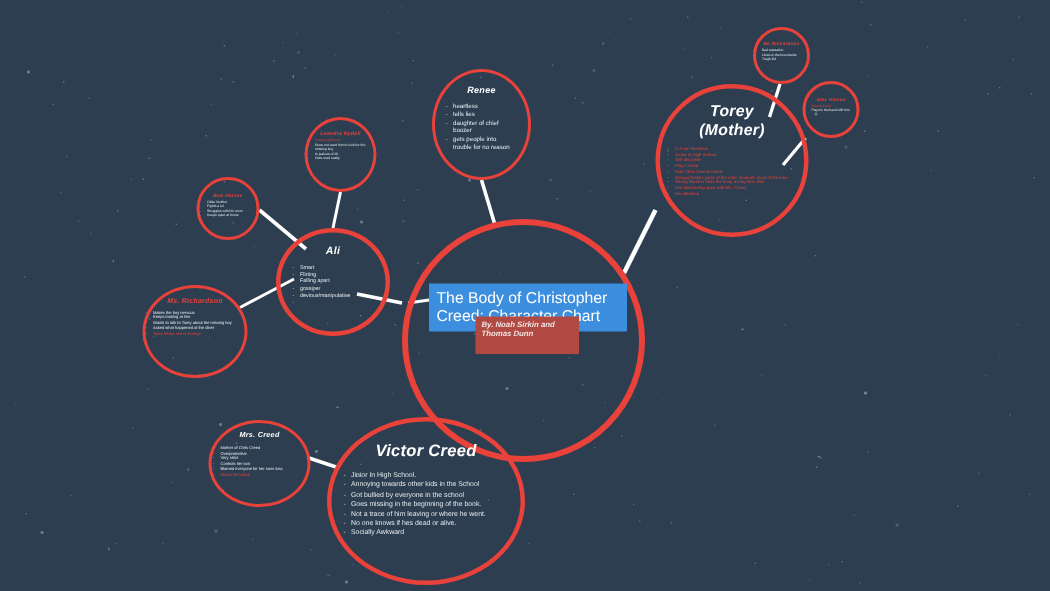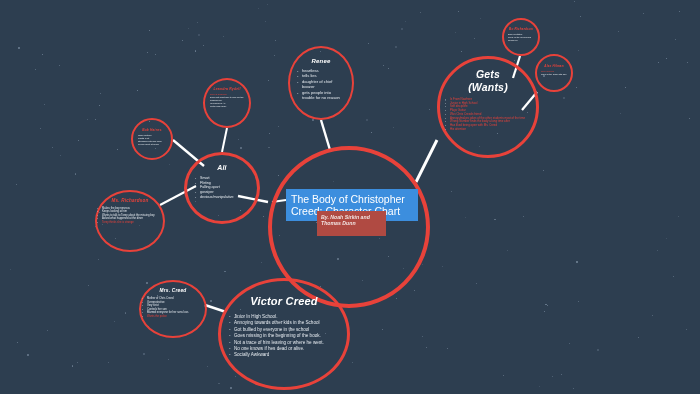--- a/index.html
+++ b/index.html
@@ -307,22 +307,22 @@
         <li>Not a trace of him leaving or where he went.</li>
         <li>No one knows if hes dead or alive.</li>
         <li>Socially Awkward</li>
       </ul>
     </div>
   </div>
 
   <div class="node" id="torey">
     <div class="node-inner">
       <div class="title">
-        <div>Gets</div>
-        <div>(Wants)</div>
+        <div>Torey</div>
+        <div>(Mother)</div>
       </div>
       <ul>
         <li class="redtext">Is From Nowhere</li>
         <li class="redtext">Junior in High School</li>
         <li class="redtext">Self discipline</li>
         <li class="redtext">Plays Guitar</li>
         <li class="redtext">Was Chris Creeds friend</li>
         <li class="redtext">Annoys/makes jokes of the other students most of the time</li>
         <li class="redtext">Wrong Number finds the body a long time after</li>
         <li class="redtext">Has liked being open with Ms. Creed</li>

